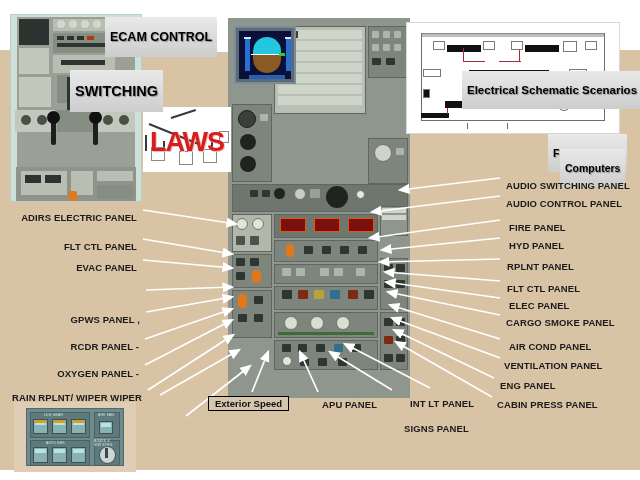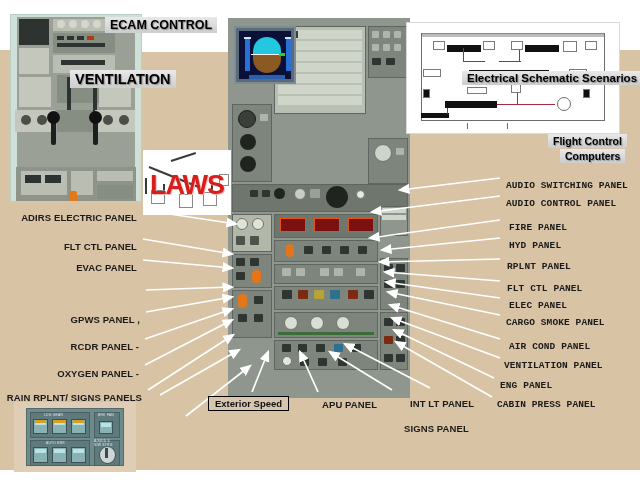--- a/index.html
+++ b/index.html
@@ -52,48 +52,48 @@
 
   
   #schematic{left:406px;top:22px;width:212px;height:110px;background:#ffffff;border:1px solid #d8d8d8;}
   .sc-line{position:absolute;background:#6d6d6d;}
   .sc-red{position:absolute;background:#a8293a;}
   .sc-blk{position:absolute;background:#111111;}
   .sc-box{position:absolute;border:1px solid #7a7a7a;background:#ffffff;box-sizing:border-box;}
   .sc-circ{position:absolute;border:1px solid #6d6d6d;border-radius:50%;background:#fff;box-sizing:border-box;}
 
   
-  #laws-photo{left:143px;top:107px;width:88px;height:65px;background:#ffffff;margin-top:43px;}
+  #laws-photo{left:143px;top:107px;width:88px;height:65px;background:#ffffff;}
   .lw-line{position:absolute;background:#3a3a3a;}
   .lw-box{position:absolute;border:1px solid #8a8a8a;background:#ffffff;box-sizing:border-box;}
   .lw-txt{position:absolute;left:0;top:20px;width:88px;text-align:center;color:#d81d1d;
           font-family:"Liberation Sans",sans-serif;font-weight:bold;font-size:27px;
           letter-spacing:-1px;text-shadow:1px 1px 0 #f3b9b9;}
 
   
   #ldg-photo{left:14px;top:402px;width:122px;height:70px;background:#e0cdb6;}
   .ldg-body{position:absolute;left:12px;top:6px;width:98px;height:58px;background:#6d8a8c;border:1px solid #54696b;box-sizing:border-box;}
   .ldg-sub{position:absolute;background:#5e7a7c;border:1px solid #4c6062;box-sizing:border-box;}
   .ldg-sw{position:absolute;background:#89b2b4;border:1px solid #3e5052;box-sizing:border-box;}
   .ldg-sw i{position:absolute;left:1px;right:1px;top:1px;height:4px;background:#b9e2e4;display:block;}
   .ldg-amber{position:absolute;background:#d8a01c;}
   .ldg-lbl{position:absolute;color:#d9e9ea;font-size:3.4px;font-family:"Liberation Sans",sans-serif;
            white-space:nowrap;letter-spacing:.2px;}
   .ldg-knob{position:absolute;border-radius:50%;background:#cdd6d4;border:1px solid #445456;box-sizing:border-box;}
 
   
   .title-lbl{position:absolute;background:#d4d4d4;color:#000000;font-weight:bold;
              font-family:"Liberation Sans",sans-serif;white-space:nowrap;
-             text-shadow:1px 1px 1px rgba(90,90,90,.55);padding:1px 5px;}
+             text-shadow:1px 1px 1px rgba(90,90,90,.55);padding:13px 5px;}
   .title-lbl.grad{background:linear-gradient(180deg,#e9e9e9 0%,#cdcdcd 100%);}
 
   
   .callout{position:absolute;color:#1a1a1a;font-size:9.5px;font-weight:600;
            font-family:"Liberation Sans",sans-serif;white-space:nowrap;letter-spacing:.1px;}
-  .callout.r{text-align:left;font-family:Liberation Mono, monospace;}
+  .callout.r{text-align:left;}
   .callout.l{}
 
   .boxed{position:absolute;border:1px solid #000;background:#d6c6ae;color:#111;
          font-size:9.5px;font-weight:600;padding:1px 6px;white-space:nowrap;
          font-family:"Liberation Sans",sans-serif;}
 
   
   #arrows{position:absolute;left:0;top:0;width:640px;height:480px;pointer-events:none;}
 </style>
 </head>
@@ -408,32 +408,32 @@
       <line x1="500" y1="298" x2="386" y2="282"></line>
       <line x1="500" y1="315" x2="388" y2="292"></line>
       <line x1="500" y1="339" x2="390" y2="305"></line>
       <line x1="500" y1="358" x2="392" y2="318"></line>
       <line x1="494" y1="378" x2="394" y2="330"></line>
       <line x1="492" y1="397" x2="396" y2="342"></line>
     </g>
   </svg>
 
   <div class="title-lbl grad" style="left:105px;top:17px;font-size:12.5px;">ECAM CONTROL</div>
-  <div class="title-lbl grad" style="left:70px;top:70px;font-size:14.5px;">VENTILATION</div>
+  <div class="title-lbl grad" style="left:70px;top:70px;font-size:14.5px;">SWITCHING</div>
   <div class="title-lbl grad" style="left:462px;top:71px;font-size:11.5px;">Electrical Schematic  Scenarios</div>
   <div class="title-lbl grad" style="left:548px;top:134px;font-size:10.5px;">Flight Control</div>
   <div class="title-lbl grad" style="left:560px;top:149px;font-size:10.5px;">Computers</div>
 
   <div class="callout l" style="right:503px;top:212px;">ADIRS ELECTRIC PANEL</div>
   <div class="callout l" style="right:503px;top:241px;">FLT CTL PANEL</div>
   <div class="callout l" style="right:503px;top:262px;">EVAC PANEL</div>
   <div class="callout l" style="right:500px;top:314px;">GPWS PANEL ,</div>
   <div class="callout l" style="right:501px;top:341px;">RCDR PANEL -</div>
   <div class="callout l" style="right:501px;top:368px;">OXYGEN PANEL -</div>
-  <div class="callout l" style="right:498px;top:392px;">RAIN RPLNT/ SIGNS PANELS</div>
+  <div class="callout l" style="right:498px;top:392px;">RAIN RPLNT/ WIPER WIPER</div>
 
   <div class="callout r" style="left:506px;top:180px;">AUDIO SWITCHING PANEL</div>
   <div class="callout r" style="left:506px;top:198px;">AUDIO CONTROL PANEL</div>
   <div class="callout r" style="left:509px;top:222px;">FIRE PANEL</div>
   <div class="callout r" style="left:509px;top:240px;">HYD PANEL</div>
   <div class="callout r" style="left:507px;top:261px;">RPLNT PANEL</div>
   <div class="callout r" style="left:507px;top:283px;">FLT CTL PANEL</div>
   <div class="callout r" style="left:509px;top:300px;">ELEC PANEL</div>
   <div class="callout r" style="left:506px;top:317px;">CARGO SMOKE PANEL</div>
   <div class="callout r" style="left:509px;top:341px;">AIR COND PANEL</div>

